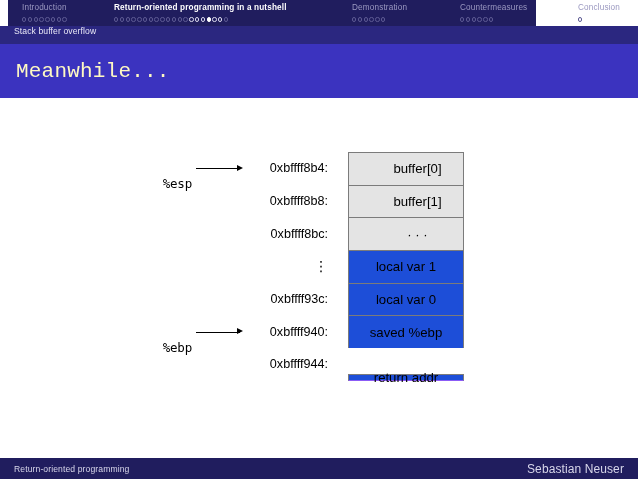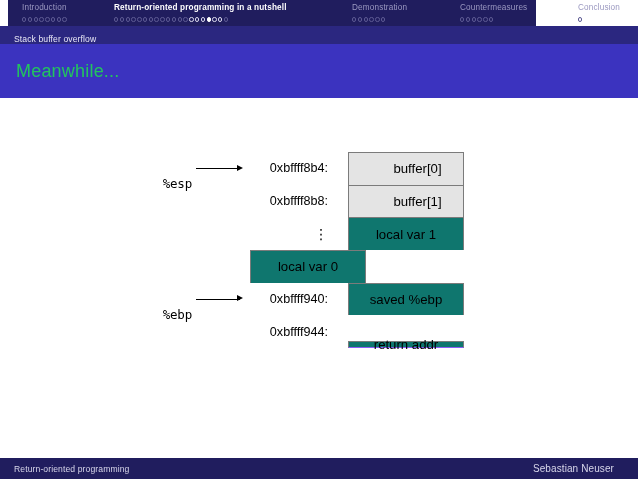--- a/index.html
+++ b/index.html
@@ -64,43 +64,44 @@
     background: #ffffff;
   }
 
   
   .subbar {
     position: absolute;
     left: 0; top: 26px;
     width: 638px; height: 18px;
     background: #2b2780;
     display: flex;
-    align-items: flex-end;
+    align-items: flex-start;
   }
   .subbar-label {
     font-size: 8.6px;
     color: #e8e7f5;
     padding-left: 14px;
     letter-spacing: 0.1px;
   }
 
   
   .titleband {
     position: absolute;
     left: 0; top: 44px;
     width: 638px; height: 54px;
     background: #3b33bf;
     display: flex;
     align-items: center;
   }
   .titleband-text {
-    font-size: 18px;
-    color: #22c55e;
+    font-size: 21px;
+    color: #fef9c3;
     padding-left: 16px;
     letter-spacing: 0.2px;
+    font-family: Liberation Mono, monospace;
   }
 
   
   .slide-body {
     position: absolute;
     left: 0; top: 98px;
     width: 638px; height: 360px;
     background: #ffffff;
   }
   .stack-figure {
@@ -170,21 +171,21 @@
   .box-cell {
     width: 116px;
     box-sizing: border-box;
     border: 1px solid #7b7b7b;
     border-bottom: none;
     display: flex;
     align-items: center;
     justify-content: center;
     font-size: 13.2px;
     color: #000000;
-    background: #0f766e;
+    background: #1d4ed8;
     white-space: nowrap;
   }
   .stack-row:last-child .box-cell {
     border-bottom: 1px solid #8b5cf6;
     margin-top: 26px;
   }
   .box-cell.filled {
     background: #e4e4e4;
     padding-left: 23px;
   }
@@ -199,23 +200,23 @@
     align-items: center;
     justify-content: space-between;
   }
   .footer-left {
     font-size: 8.6px;
     color: #d7d6ea;
     padding-left: 14px;
     letter-spacing: 0.1px;
   }
   .footer-right {
-    font-size: 10px;
+    font-size: 12px;
     color: #d7d6ea;
-    padding-right: 24px;
+    padding-right: 14px;
     letter-spacing: 0.1px;
   }
 </style>
 </head>
 <body>
 
 <div class="navbar">
     <div class="nav-section" style="position: absolute; left: 14px; top: 0px; width: 92px;">
       <div class="nav-label">Introduction</div>
       <div class="nav-dots">
@@ -302,25 +303,31 @@
         <div class="addr-cell">0xbffff8b4:</div>
         <div class="box-cell filled">buffer[0]</div>
       </div>
       <div class="stack-row">
         <div class="reg-cell"></div>
         <div class="addr-cell">0xbffff8b8:</div>
         <div class="box-cell filled">buffer[1]</div>
       </div>
       <div class="stack-row">
         <div class="reg-cell"></div>
+        <div class="addr-cell">0xbffff8bc:</div>
+        <div class="box-cell filled">· · ·</div>
+      </div>
+      <div class="stack-row">
+        <div class="reg-cell"></div>
         <div class="addr-cell vdots">⋮</div>
         <div class="box-cell">local var 1</div>
       </div>
       <div class="stack-row">
         <div class="reg-cell"></div>
+        <div class="addr-cell">0xbffff93c:</div>
         <div class="box-cell">local var 0</div>
       </div>
       <div class="stack-row">
         <div class="reg-cell">
           <span class="reg-name">%ebp</span>
           <span class="reg-arrow"></span>
         </div>
         <div class="addr-cell">0xbffff940:</div>
         <div class="box-cell">saved %ebp</div>
       </div>

